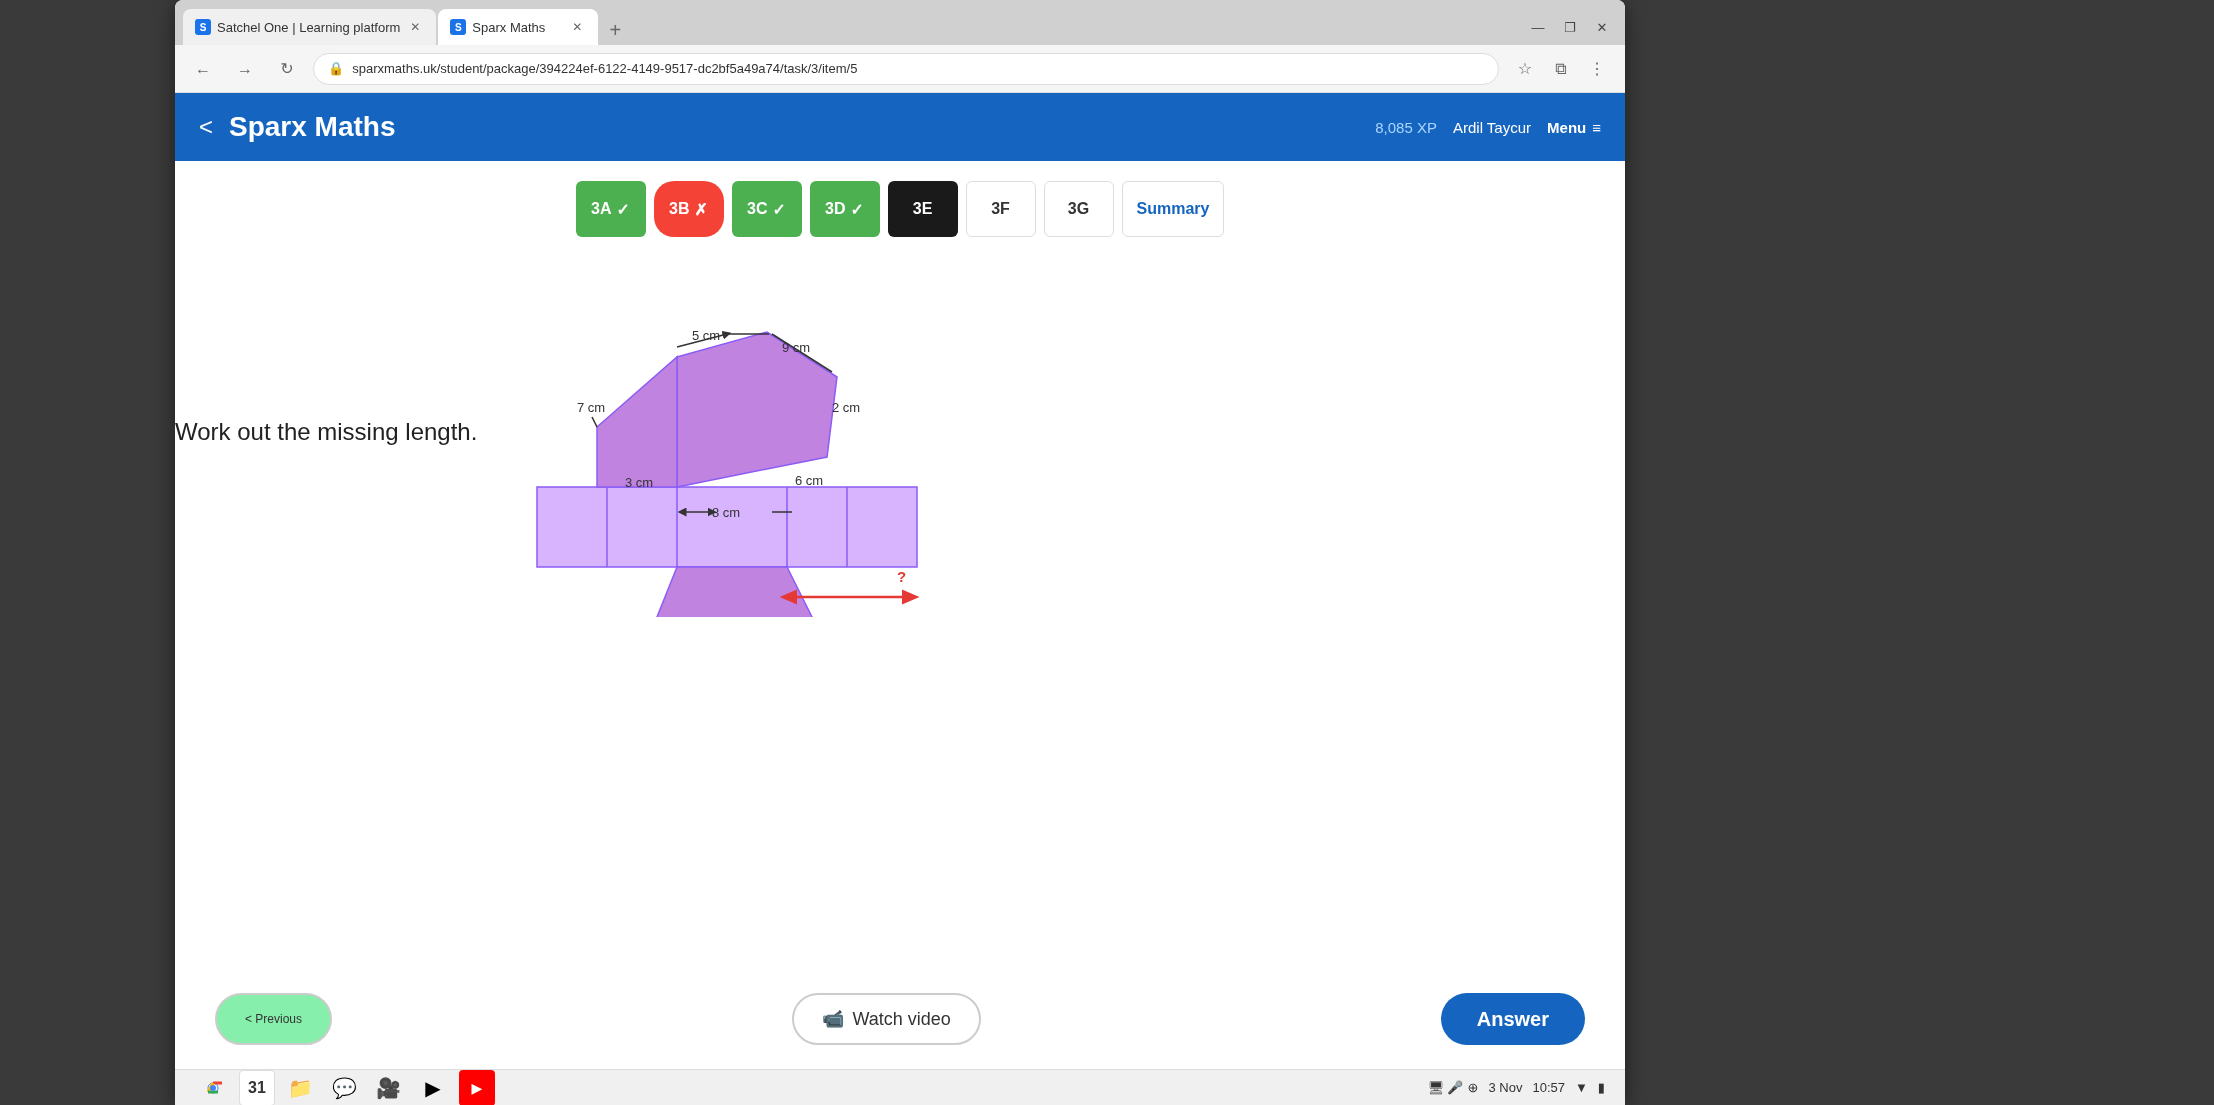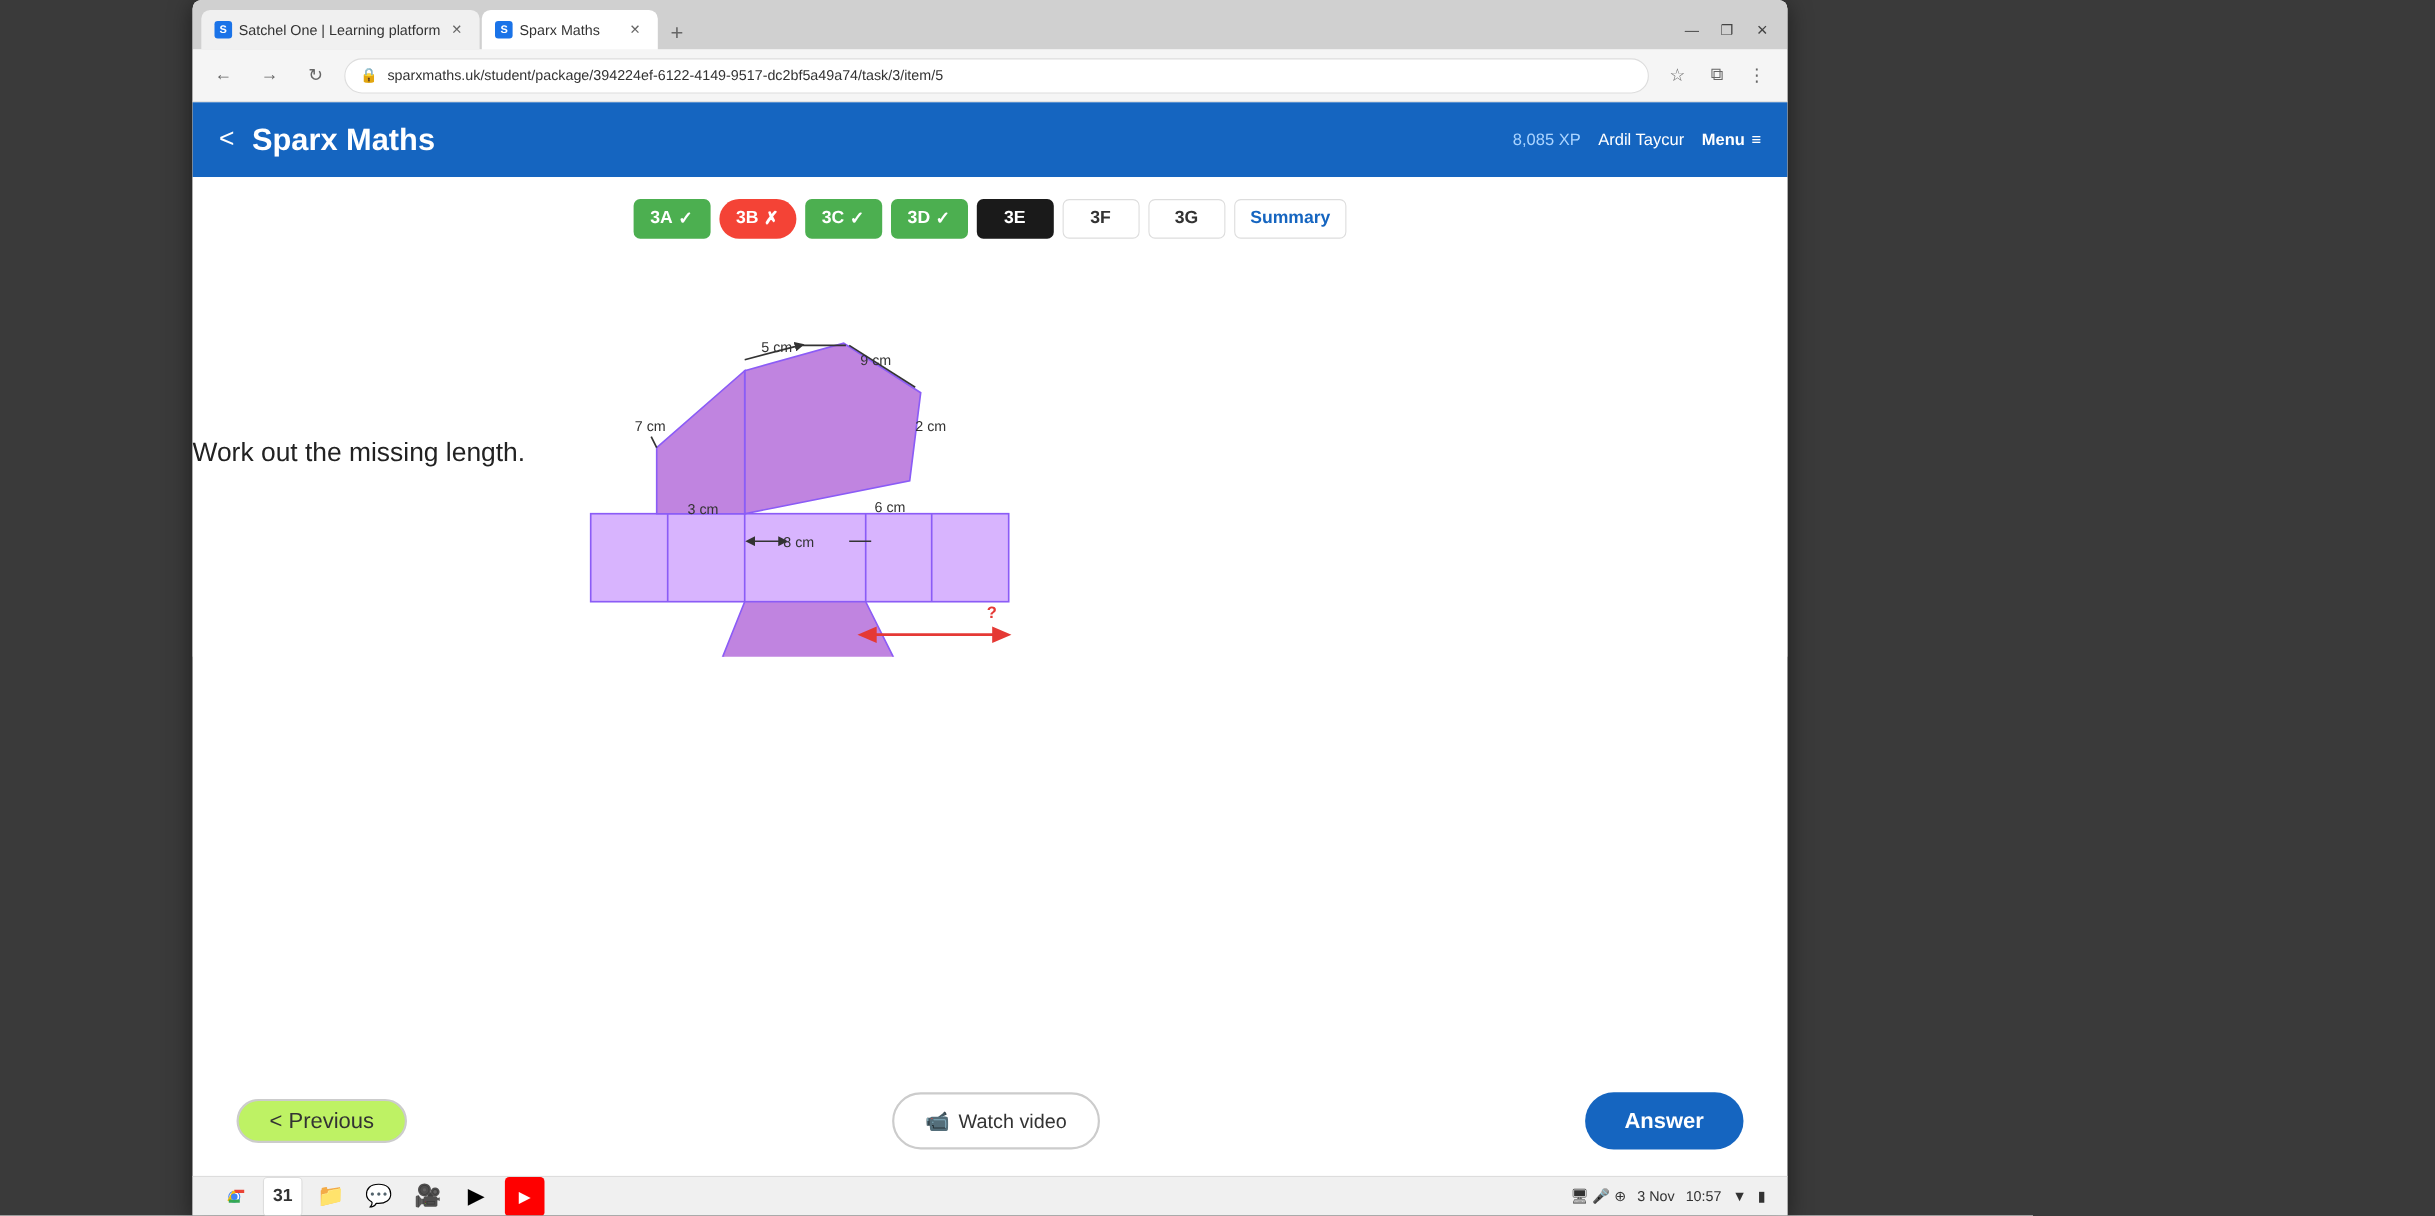--- a/index.html
+++ b/index.html
@@ -204,21 +204,21 @@
 
     
     .task-nav {
       display: flex;
       justify-content: center;
       gap: 8px;
       padding: 20px 0 10px;
       background: #fff;
     }
     .task-tab {
-      height: 36px;
+      height: 56px;
       min-width: 70px;
       border-radius: 6px;
       display: flex;
       align-items: center;
       justify-content: center;
       font-size: 16px;
       font-weight: bold;
       cursor: pointer;
       padding: 0 14px;
       gap: 5px;
@@ -250,27 +250,27 @@
       position: absolute;
       bottom: 60px;
       left: 0;
       right: 0;
       display: flex;
       align-items: center;
       justify-content: space-between;
       padding: 0 40px;
     }
     .prev-btn {
-      height: 40px;
+      height: 52px;
       padding: 0 28px;
       border: 2px solid #ccc;
       border-radius: 26px;
-      background: #bef264;
+      background: #86efac;
       color: #333;
-      font-size: 20px;
+      font-size: 12px;
       cursor: pointer;
       display: flex;
       align-items: center;
       gap: 8px;
       font-weight: 500;
     }
     .watch-btn {
       height: 52px;
       padding: 0 28px;
       border: 2px solid #ccc;

